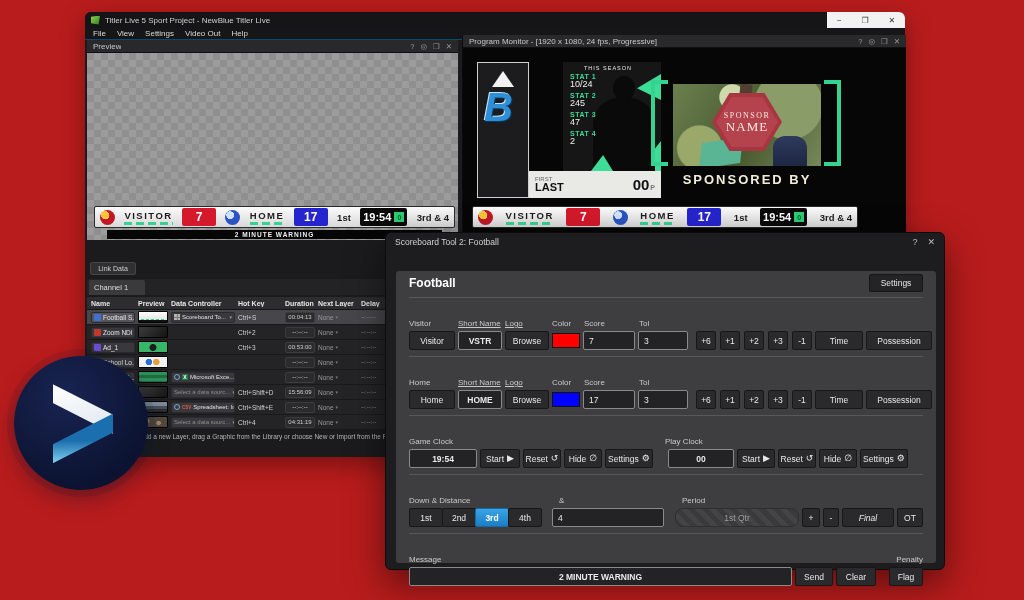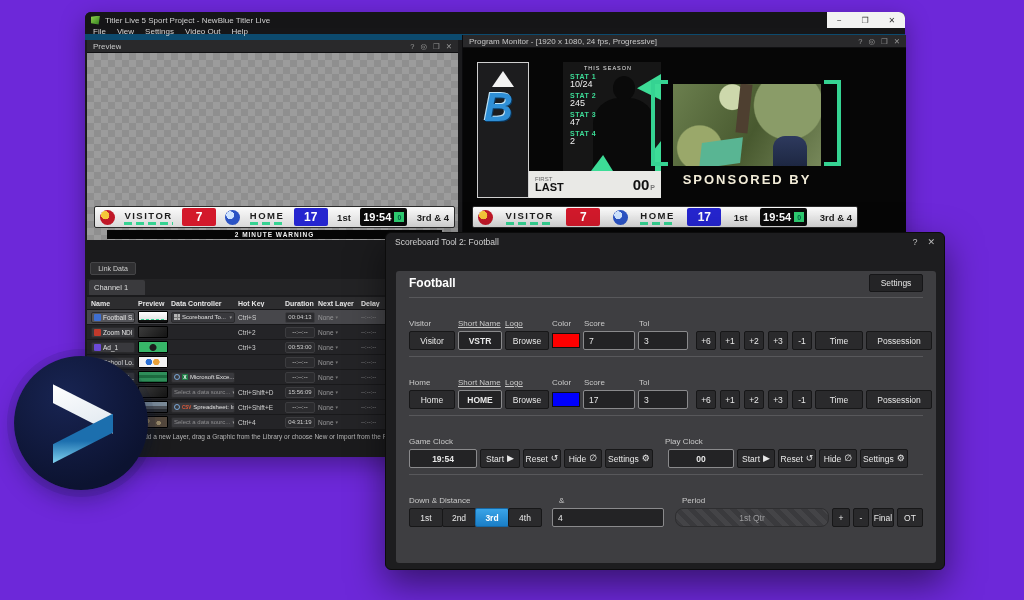--- a/index.html
+++ b/index.html
@@ -1,26 +1,26 @@
 <!DOCTYPE html>
 <html><head>
 <meta charset="utf-8">
 <style>
   html,body{margin:0;padding:0;background:#fff;}
   *{box-sizing:border-box;font-family:"Liberation Sans",sans-serif;}
-  #canvas{position:relative;width:1024px;height:600px;background:#6d28d9;overflow:hidden;}
+  #canvas{position:relative;width:1024px;height:600px;background:#b91c1c;overflow:hidden;}
 
   
   .win{position:absolute;left:85px;top:12px;width:820px;height:445px;background:#1b1b1d;border-radius:6px;box-shadow:0 8px 24px rgba(0,0,0,.35);z-index:1;}
   .titlebar{position:relative;height:16px;background:#151517;border-radius:6px 6px 0 0;display:flex;align-items:center;padding:0 6px;gap:5px;}
   .appicon{width:9px;height:9px;background:linear-gradient(135deg,#8ed24a,#2e7d1f);clip-path:polygon(0 15%,100% 0,85% 100%,0 85%);}
   .wtitle{font-size:8px;color:#cfcfcf;white-space:nowrap;}
   .winctl{position:absolute;right:0;top:0;width:78px;height:16px;background:#f2f2f2;border-radius:0 6px 0 0;display:flex;align-items:center;justify-content:space-around;color:#333;font-size:8px;}
   .winctl span{cursor:default;}
-  .menubar{height:12px;background:#161618;display:flex;align-items:center;gap:11px;padding:0 8px;border-bottom:6px solid #0c4a6e;}
+  .menubar{height:12px;background:#161618;display:flex;align-items:center;gap:11px;padding:0 8px;border-bottom:1px solid #0c4a6e;}
   .menubar span{font-size:8px;color:#d8d8d8;}
 
   .panelhdr{position:absolute;background:#29292b;display:flex;align-items:center;padding:0 6px;border-bottom:1px solid #101012;}
   .panelhdr .ptitle{font-size:8px;color:#c8c8c8;white-space:nowrap;overflow:hidden;}
   .phicons{margin-left:auto;display:flex;gap:6px;font-size:7.5px;color:#9a9a9a;}
 
   .preview-hdr{left:2px;top:28px;width:371px;height:13px;}
   .checker{position:absolute;left:2px;top:41px;width:371px;height:187px;
     background-color:#8f8f8f;
     background-image:linear-gradient(45deg,#9c9c9c 25%,transparent 25%,transparent 75%,#9c9c9c 75%),
@@ -156,21 +156,21 @@
   .swatch{width:28px;height:15px;border:1px solid #101010;flex:none;}
   .adjgrp{display:flex;gap:4px;margin-left:5px;}
   .adjbtn{width:20px;}
   .glyph{font-size:9px;margin-left:3px;line-height:1;}
   .seg{width:34px;margin-right:-1px;}
   .seg.active{background:linear-gradient(#3aa4e8,#1a7ec6);border-color:#1668a6;font-weight:bold;color:#fff;}
   .striped{flex:1;background:repeating-linear-gradient(45deg,#3a3a3d 0 5px,#444447 5px 10px);border:1px solid #2e2e30;color:#9d9d9f;display:flex;align-items:center;justify-content:center;height:19px;font-size:8.5px;border-radius:8px;}
   .msgfield{flex:1;justify-content:center;font-weight:bold;}
   .w46{width:46px;}.w44{width:44px;}.w52{width:52px;}.w50{width:50px;}.w48{width:48px;}
   .w66{width:66px;}.w68{width:68px;}.w40{width:40px;}.w38{width:38px;}.w34{width:34px;}
-  .w112{width:112px;}.w18{width:18px;}.w16{width:16px;}.w32{width:22px;}.w26{width:26px;}
+  .w112{width:112px;}.w18{width:18px;}.w16{width:16px;}.w32{width:52px;font-style:italic;}.w26{width:26px;}
   .lb46{width:46px;flex:none;}.lb44{width:44px;flex:none;text-decoration:underline;}.lb28{width:29px;flex:none;}
   .lb52{width:52px;flex:none;}.lb250{width:253px;flex:none;}.lb150{width:147px;flex:none;}
   .lb120{width:120px;flex:none;}
   .mla{margin-left:auto;}
 
   
   .nblogo{position:absolute;left:14px;top:356px;width:134px;height:134px;border-radius:50%;
     background:radial-gradient(circle at 38% 30%,#182452,#0c1331 72%);
     box-shadow:0 0 0 7px rgba(13,20,51,.10),0 10px 22px rgba(10,16,40,.35);z-index:9;}
   .nbwhite{position:absolute;left:29%;top:21%;width:45%;height:37%;background:linear-gradient(160deg,#ffffff,#dde6ee);clip-path:polygon(0 0,100% 62%,100% 100%,0 38%);}
@@ -456,20 +456,26 @@
           </div>
         </div>
       </div>
 
       <div class="bracket left"></div>
       <div class="bracket right"></div>
       <div class="photo">
         <div class="ph-trunk"></div>
         <div class="ph-person"></div>
         <div class="ph-book"></div>
+        <div class="hex">
+          <div class="hex-inner">
+            <span class="hex-top">SPONSOR</span>
+            <span class="hex-bottom">NAME</span>
+          </div>
+        </div>
       </div>
       <div class="sponsor-caption">SPONSORED BY</div>
 
       <div id="scorebug-slot-program">
   <div class="sb">
     <span class="sblogo v"></span>
     <span class="sbteam">
       <span class="sbname">VISITOR</span>
       <span class="sbdash"></span>
     </span>
@@ -625,20 +631,33 @@
           <div class="striped">1st Qtr</div>
           <div style="display:flex;gap:3px" id="period-btns">
               <div class="btn w18">+</div>
               <div class="btn w16">-</div>
               <div class="btn w32">Final</div>
               <div class="btn w26">OT</div>
             </div>
         </div>
       </div>
 
+      <div class="sec">
+        <div class="lblrow">
+          <span>Message</span>
+          <span class="mla">Penalty</span>
+        </div>
+        <div class="ctlrow">
+          <div class="field msgfield">2 MINUTE WARNING</div>
+          <div class="btn w38">Send</div>
+          <div class="btn w40">Clear</div>
+          <div style="width:7px"></div>
+          <div class="btn w34">Flag</div>
+        </div>
+      </div>
 
     </div>
   </div>
 
   <div class="nblogo">
     <div class="nbwhite"></div>
     <div class="nbblue"></div>
   </div>
 
 </div>

